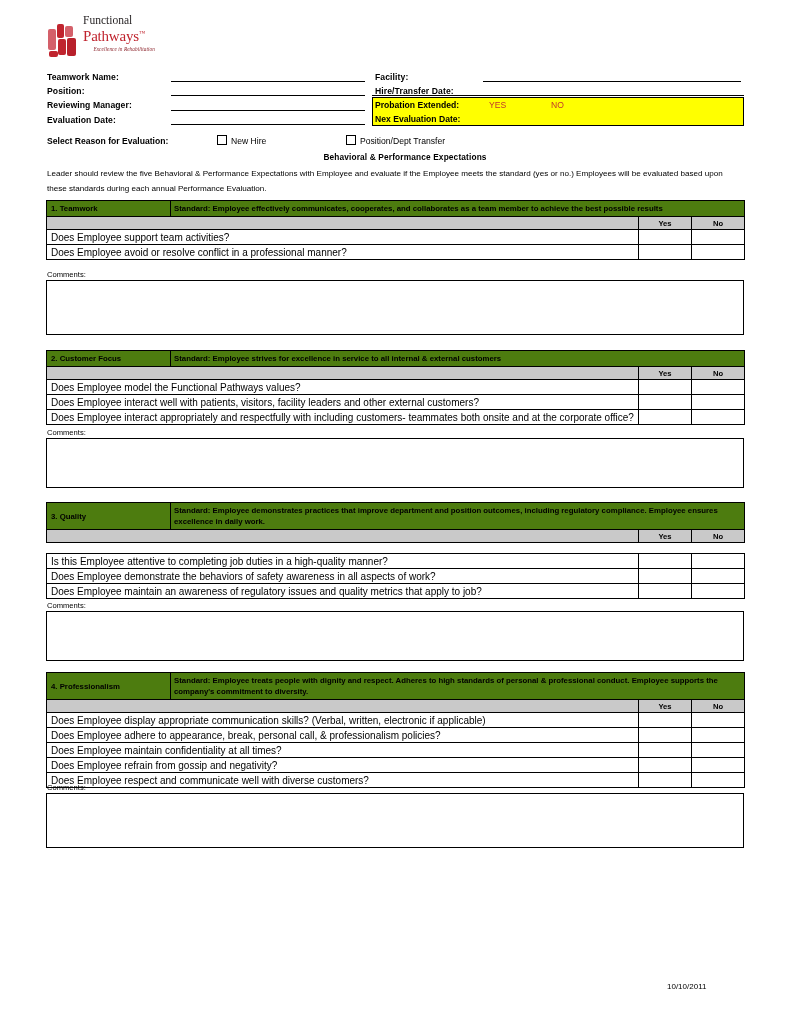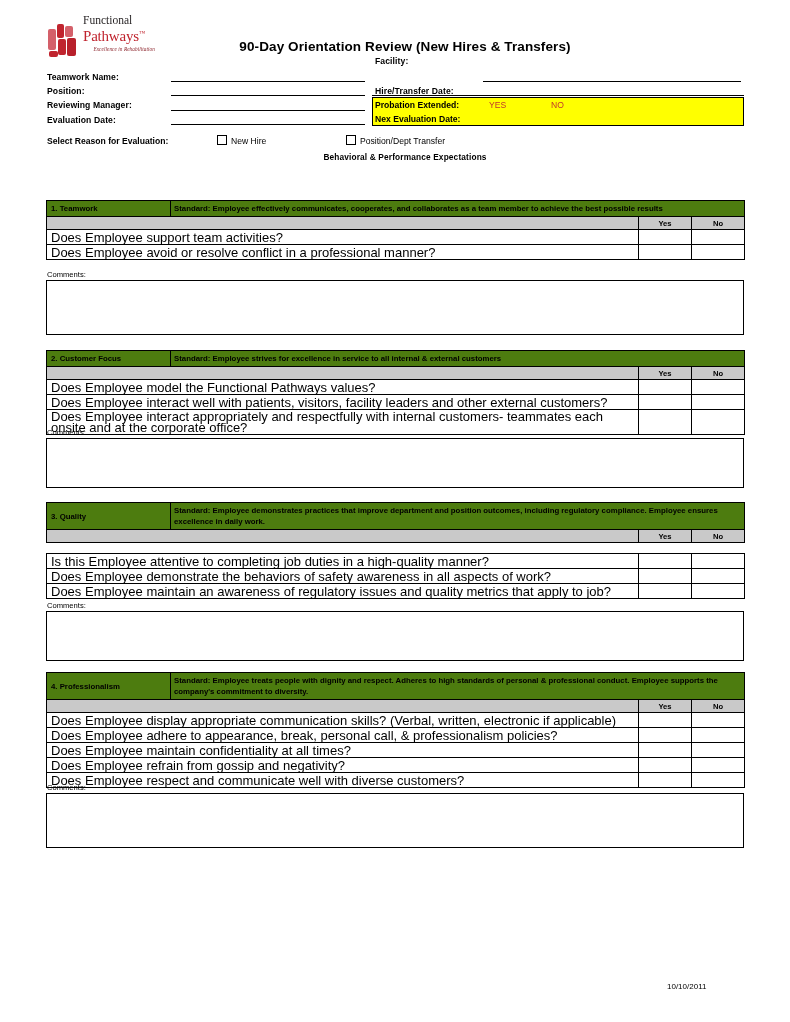--- a/index.html
+++ b/index.html
@@ -204,21 +204,21 @@
     height: 12px;
     text-align: center;
     font-size: 7.6px;
     font-weight: bold;
   }
   .q-row td {
     background: #ffffff;
     height: 12px;
   }
   .q-text {
-    font-size: 13px;
+    font-size: 10px;
     padding: 1px 0 1px 4px !important;
     line-height: 11px;
   }
 
   
   .cmt-label {
     position: absolute;
     left: 47px;
     font-size: 7.6px;
   }
@@ -253,51 +253,51 @@
       <rect x="20" y="16" width="9" height="18" rx="2" fill="#b8202b"></rect>
       <rect x="2" y="29" width="9" height="6" rx="2" fill="#c0242e"></rect>
     </svg>
     <div class="logo-text">
       <div class="logo-line1">Functional</div>
       <div class="logo-line2"><span>Pathways</span><span class="logo-tm">™</span></div>
       <div class="logo-tag">Excellence in Rehabilitation</div>
     </div>
   </div>
 
-  <div class="doc-title">90-Day Orientation Review (New Hires &amp; Transfers)</div>
 
   <div class="fld-label" style="left:47px; top:72px;">Teamwork Name:</div>
   <div class="fld-label" style="left:47px; top:86px;">Position:</div>
   <div class="fld-label" style="left:47px; top:100px;">Reviewing Manager:</div>
   <div class="fld-label" style="left:47px; top:115px;">Evaluation Date:</div>
 
   <div class="rule" style="left:171px; top:81px;  width:194px;"></div>
   <div class="rule" style="left:171px; top:95px;  width:194px;"></div>
   <div class="rule" style="left:171px; top:110px; width:194px;"></div>
   <div class="rule" style="left:171px; top:124px; width:194px;"></div>
 
-  <div class="fld-label" style="left:375px; top:56px;">Facility:</div>
+  <div class="fld-label" style="left:375px; top:72px;">Facility:</div>
   <div class="fld-label" style="left:375px; top:86px;">Hire/Transfer Date:</div>
   <div class="rule" style="left:483px; top:81px; width:258px;"></div>
   <div class="rule" style="left:372px; top:95px; width:372px;"></div>
 
   <div class="yellow-box"></div>
   <div class="yellow-label" style="left:375px; top:100px;">Probation Extended:</div>
   <div class="yellow-val" style="left:489px; top:100px;">YES</div>
   <div class="yellow-val" style="left:551px; top:100px;">NO</div>
   <div class="yellow-label" style="left:375px; top:114px;text-align:center;">Nex Evaluation Date:</div>
 
   <div class="cb-row-label">Select Reason for Evaluation:</div>
   <div class="checkbox" style="left:217px; top:135px;"></div>
   <div class="cb-text" style="left:231px; top:136px;text-align:center;">New  Hire</div>
   <div class="checkbox" style="left:346px; top:135px;"></div>
   <div class="cb-text" style="left:360px; top:136px;">Position/Dept Transfer</div>
 
   <div class="sub-head">Behavioral &amp; Performance Expectations</div>
 
+  <div class="intro">Leader should review the five Behavioral &amp; Performance Expectations with Employee and evaluate if the Employee meets the standard (yes or no.) Employees will be evaluated based upon these standards during each annual Performance Evaluation.</div>
 
   <div class="section" style="top:200px;">
     <table class="grid outer">
       <colgroup>
           <col style="width:124px">
           <col style="width:468px">
           <col style="width:53px">
           <col style="width:53px">
         </colgroup>
       <tbody>
@@ -348,21 +348,21 @@
         <td class="q-text" colspan="2">Does Employee model the Functional Pathways values?</td>
         <td></td>
         <td></td>
       </tr>
       <tr class="q-row">
         <td class="q-text" colspan="2">Does Employee interact well with patients, visitors, facility leaders and other external customers?</td>
         <td></td>
         <td></td>
       </tr>
       <tr class="q-row">
-        <td class="q-text" colspan="2">Does Employee interact appropriately and respectfully with internal customers- teammates each onsite and at the corporate office?</td>
+        <td class="q-text" colspan="2">Does Employee interact appropriately and respectfully with including customers- teammates both onsite and at the corporate office?</td>
         <td></td>
         <td></td>
       </tr>
     </tbody>
       </table>
   </div>
   <div class="cmt-label" style="top:428px;">Comments:</div>
   <div class="cmt-box" style="top:438px; height:50px;"></div>
 
   <div class="section" style="top:502px;">

